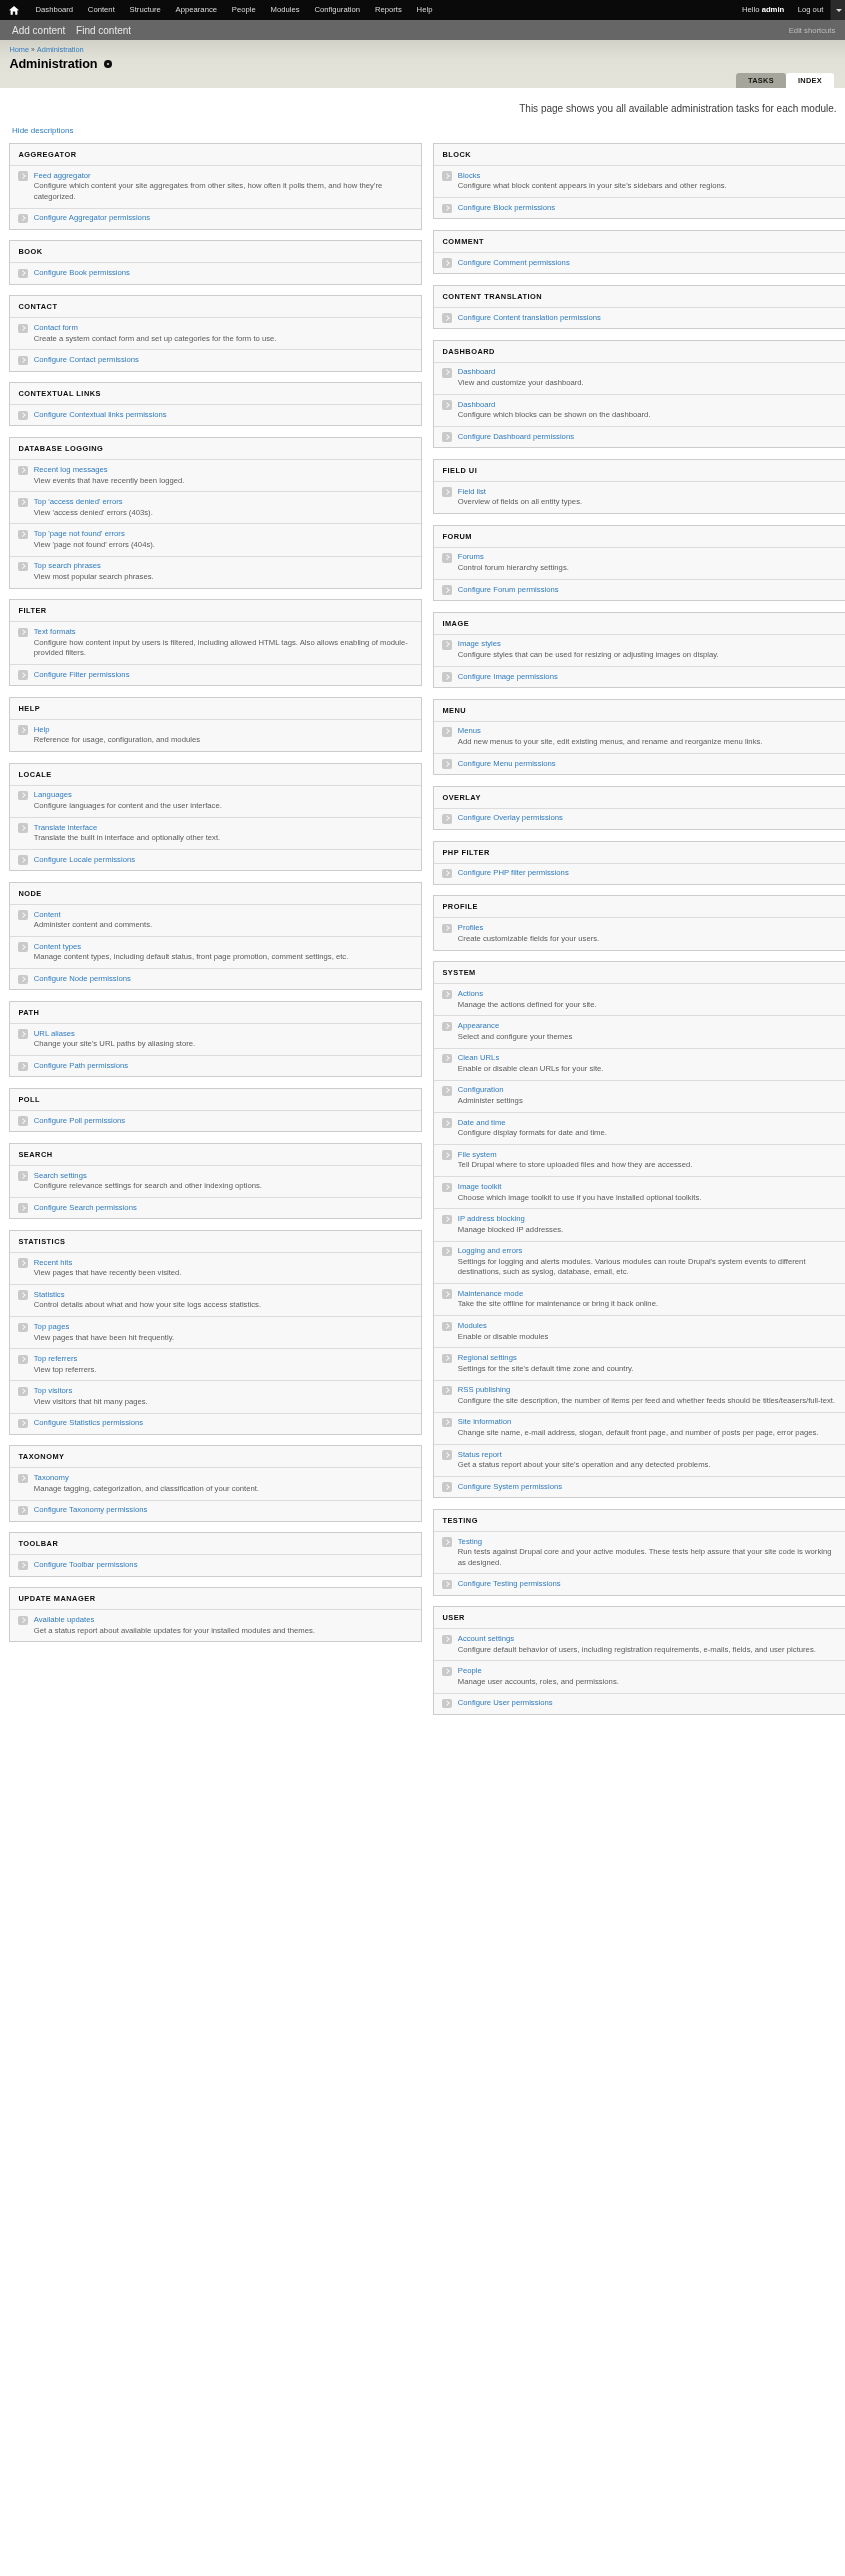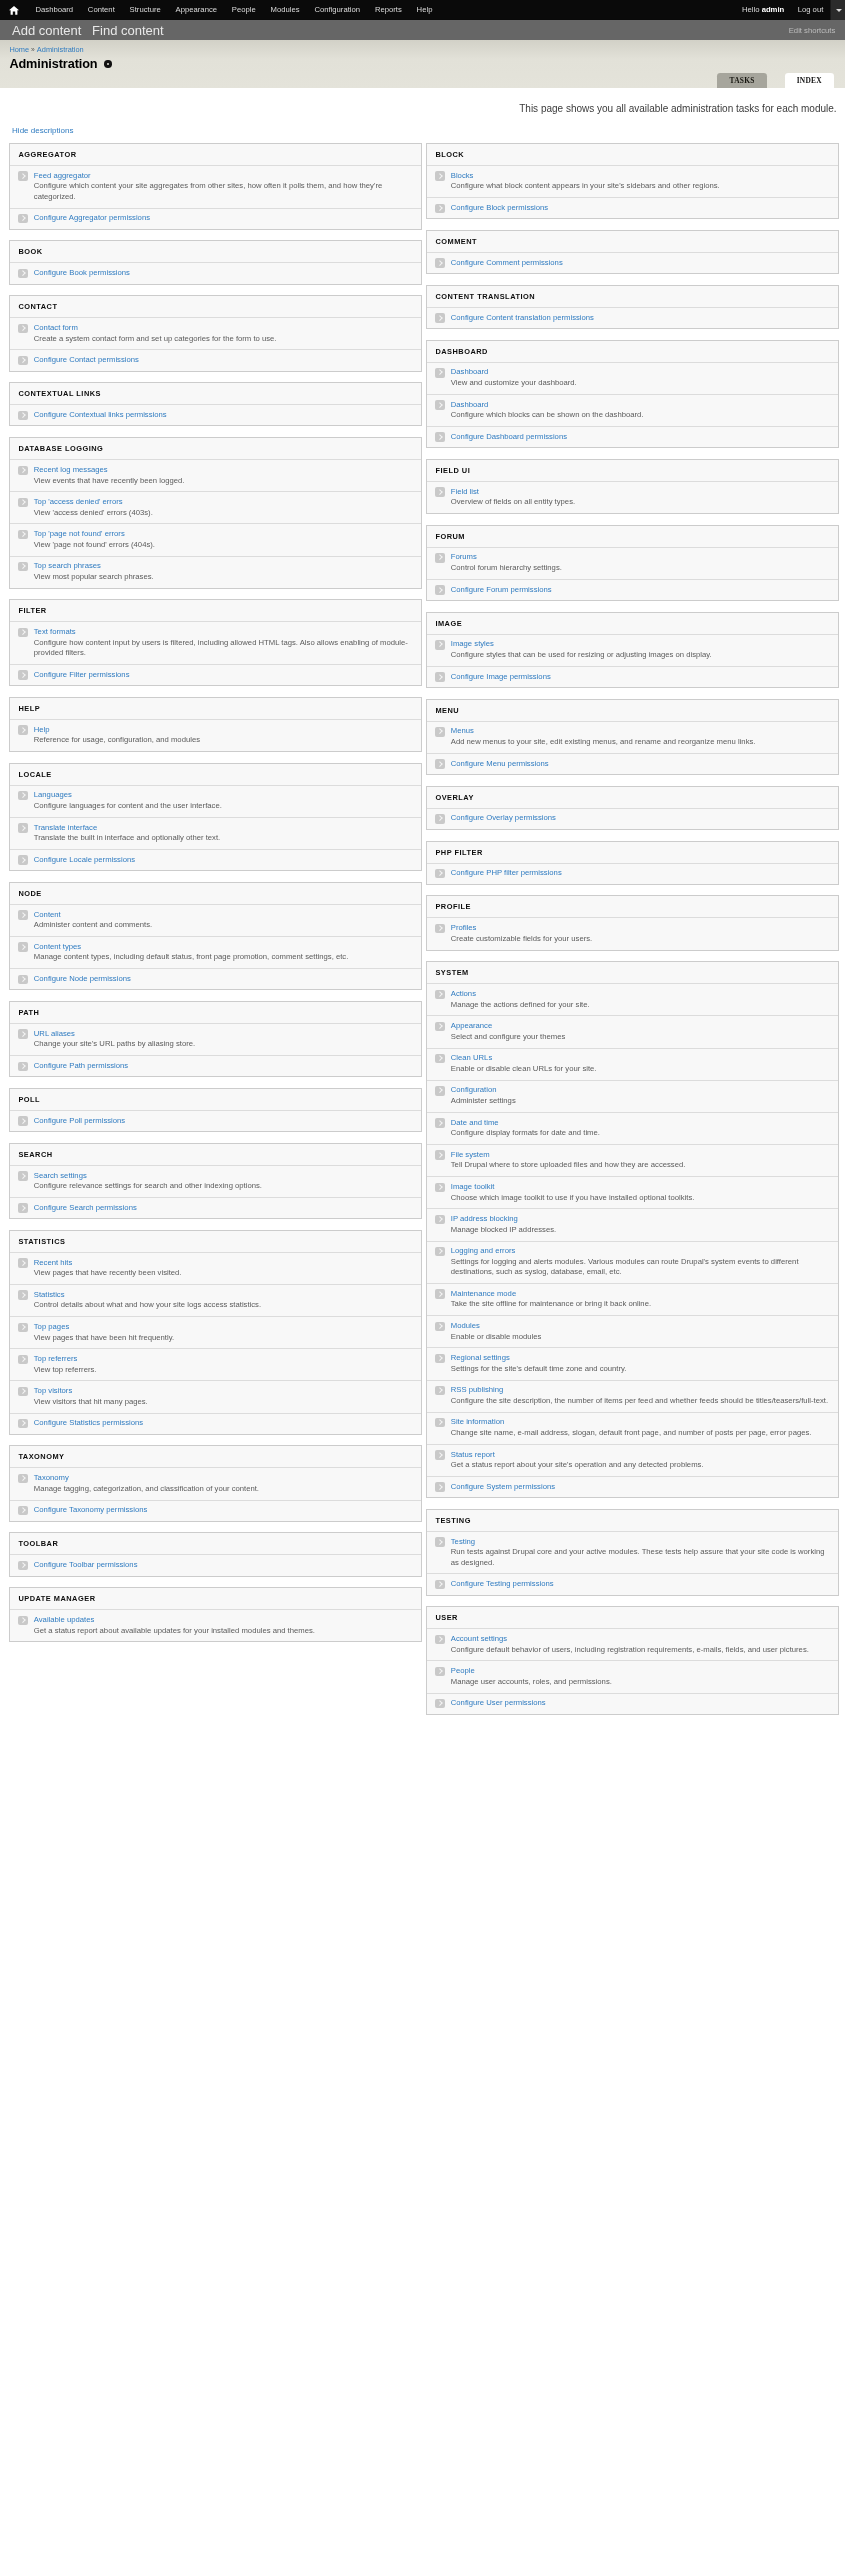--- a/index.html
+++ b/index.html
@@ -73,21 +73,21 @@
     background: #666666;
     height: 20px;
     display: flex;
     align-items: center;
     padding-left: 12px;
     position: relative;
     box-shadow: 0 1.3px 2px rgba(0,0,0,0.25);
   }
   .shortcut-link {
     color: #e8e8e8;
-    font-size: 13px;
+    font-size: 10px;
     text-decoration: none;
     margin-right: 10.7px;
     cursor: pointer;
   }
   .edit-shortcuts {
     position: absolute;
     right: 10.7px;
     color: #bdbdbd;
     font-size: 7.7px;
     text-decoration: none;
@@ -139,22 +139,21 @@
     border-radius: 50%;
   }
 
   
   .tabs {
     position: absolute;
     right: 12px;
     bottom: 0;
     display: flex;
     align-items: flex-end;
-    gap: 18px;
-    font-family: Liberation Serif, serif;
+    gap: 0;
   }
   .tab {
     font-size: 7.4px;
     font-weight: bold;
     letter-spacing: 0.3px;
     color: #0c0c0c;
     padding: 4px 12px 3.3px 12px;
     border-radius: 3.3px 3.3px 0 0;
     cursor: pointer;
     line-height: 1.1;
@@ -177,21 +176,21 @@
     display: inline-block;
     font-size: 8px;
     color: #2f7bc0;
     text-decoration: none;
     margin: 0 0 8px 2.7px;
     cursor: pointer;
   }
 
   .columns {
     display: flex;
-    gap: 4px;
+    gap: 11px;
     align-items: flex-start;
   }
   .col { width: 413px; flex: 0 0 413px; }
 
   
   .panel {
     border: 0.7px solid #cccccc;
     background: #f8f8f8;
     margin-bottom: 10.7px;
   }

